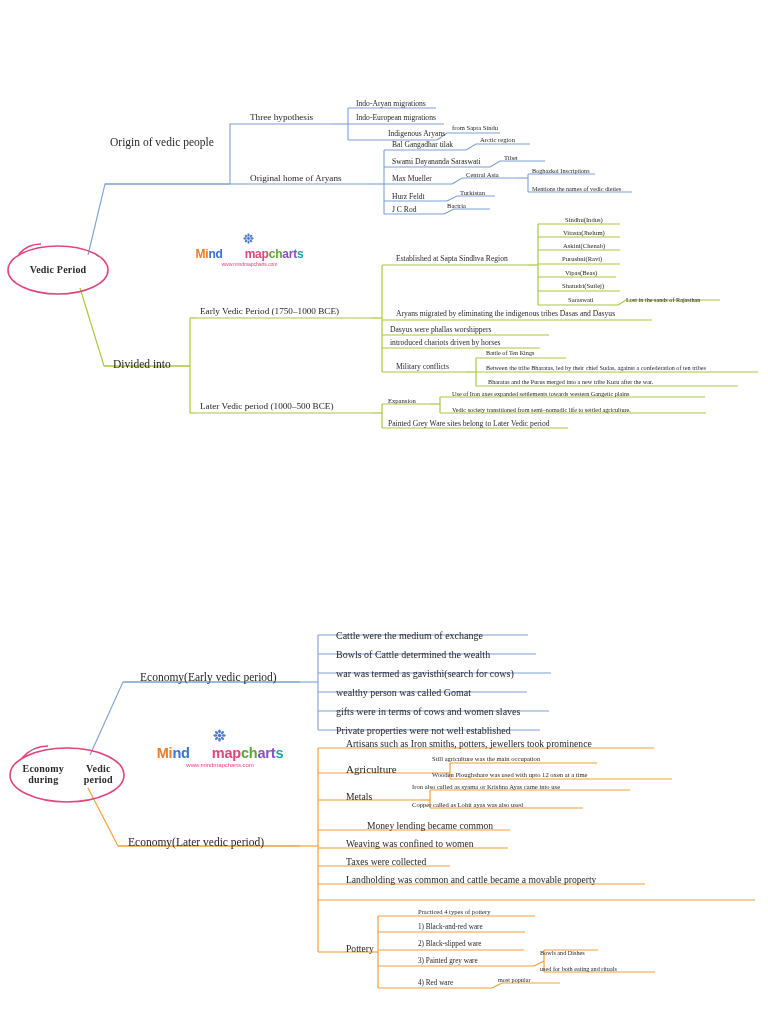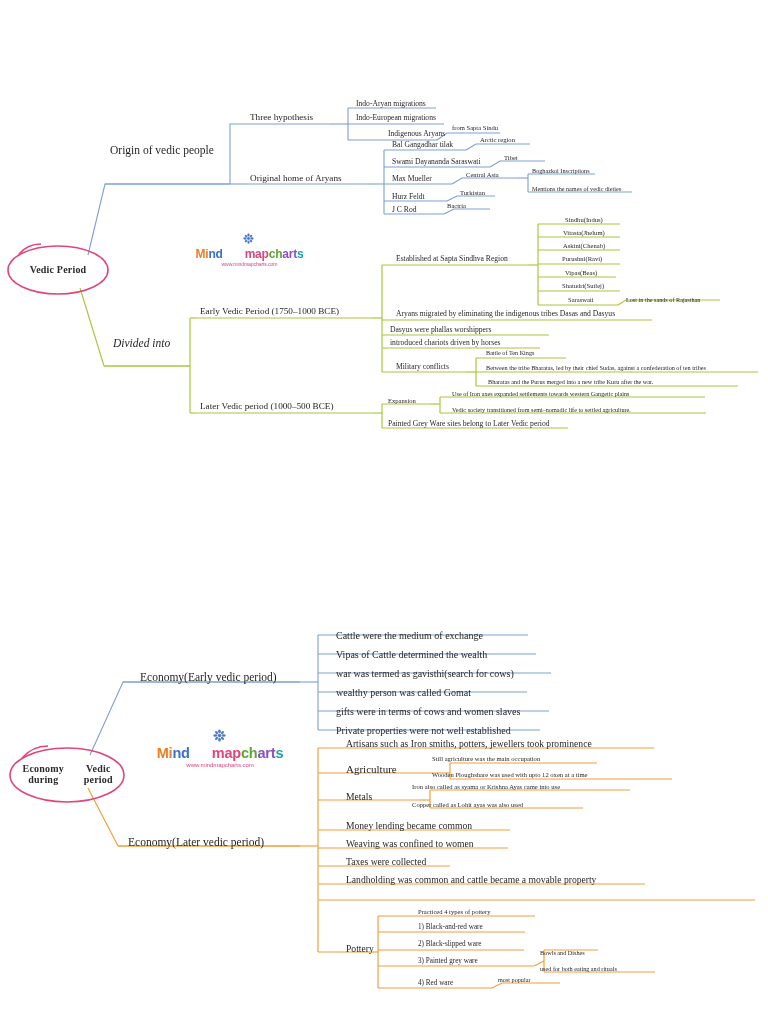--- a/index.html
+++ b/index.html
@@ -213,21 +213,21 @@
             <ellipse cx="17.4" cy="17.4" rx="3.4" ry="2.2" transform="rotate(45 17.4 17.4)"></ellipse>
             <ellipse cx="17.4" cy="6.6" rx="3.4" ry="2.2" transform="rotate(-45 17.4 6.6)"></ellipse>
             <ellipse cx="6.6" cy="17.4" rx="3.4" ry="2.2" transform="rotate(-45 6.6 17.4)"></ellipse>
           </g>
         </svg>
       </span><span class="c-or">Mi</span><span class="c-bl">nd</span><span class="c-pk">map</span><span class="c-gr">ch</span><span class="c-pu">art</span><span class="c-te">s</span>
     </div>
     <div class="url">www.mindmapcharts.com</div>
   </div>
 
-  <div class="node n-l1" style="left:110px;top:144px;text-align:center;">Origin of vedic people</div>
+  <div class="node n-l1" style="left:110px;top:136px;text-align:center;">Origin of vedic people</div>
 
   <div class="node n-l2" style="left:250px;top:113px;">Three hypothesis</div>
   <div class="node n-l3" style="left:356px;top:100px;">Indo-Aryan migrations</div>
   <div class="node n-l3" style="left:356px;top:114px;">Indo-European migrations</div>
   <div class="node n-l3" style="left:356px;top:130px;padding-left:32px;">Indigenous Aryans</div>
   <div class="node n-l4" style="left:452px;top:125px;">from Sapta Sindu</div>
 
   <div class="node n-l2" style="left:250px;top:174px;">Original home of Aryans</div>
 
   <div class="node n-l3" style="left:392px;top:141px;">Bal Gangadhar tilak</div>
@@ -240,21 +240,21 @@
   <div class="node n-l4" style="left:466px;top:172px;">Central Asia</div>
   <div class="node n-l5" style="left:532px;top:168px;">Boghazkoi Inscriptions</div>
   <div class="node n-l5" style="left:532px;top:186px;">Mentions the names of vedic dieties</div>
 
   <div class="node n-l3" style="left:392px;top:193px;">Hurz Feldt</div>
   <div class="node n-l4" style="left:460px;top:190px;">Turkistan</div>
 
   <div class="node n-l3" style="left:392px;top:206px;">J C Rod</div>
   <div class="node n-l4" style="left:447px;top:203px;">Bactria</div>
 
-  <div class="node n-l1" style="left:113px;top:337px;font-style:italic;">Divided into</div>
+  <div class="node n-l1" style="left:113px;top:358px;">Divided into</div>
 
   <div class="node n-l2" style="left:200px;top:307px;">Early Vedic Period (1750–1000 BCE)</div>
 
   <div class="node n-l3" style="left:396px;top:255px;">Established at Sapta Sindhva Region</div>
   <div class="node n-l4" style="left:565px;top:217px;">Sindhu(Indus)</div>
   <div class="node n-l4" style="left:563px;top:230px;">Vitasta(Jhelum)</div>
   <div class="node n-l4" style="left:563px;top:243px;">Askini(Chenab)</div>
   <div class="node n-l4" style="left:562px;top:256px;">Purushni(Ravi)</div>
   <div class="node n-l4" style="left:565px;top:270px;">Vipas(Beas)</div>
   <div class="node n-l4" style="left:562px;top:283px;">Shatudri(Sutlej)</div>
@@ -300,39 +300,39 @@
             <ellipse cx="6.6" cy="17.4" rx="3.4" ry="2.2" transform="rotate(-45 6.6 17.4)"></ellipse>
           </g>
         </svg>
       </span><span class="c-or">Mi</span><span class="c-bl">nd</span><span class="c-pk">map</span><span class="c-gr">ch</span><span class="c-pu">art</span><span class="c-te">s</span>
     </div>
     <div class="url">www.mindmapcharts.com</div>
   </div>
 
   <div class="node n-l1" style="left:140px;top:671px;">Economy(Early vedic period)</div>
   <div class="node n-l1" style="left:336px;top:631px;font-size:10px;">Cattle were the medium of exchange</div>
-  <div class="node n-l1" style="left:336px;top:650px;font-size:10px;">Vipas of Cattle determined the wealth</div>
+  <div class="node n-l1" style="left:336px;top:650px;font-size:10px;">Bowls of Cattle determined the wealth</div>
   <div class="node n-l1" style="left:336px;top:669px;font-size:10px;">war was termed as gavisthi(search for cows)</div>
   <div class="node n-l1" style="left:336px;top:688px;font-size:10px;">wealthy person was called Gomat</div>
   <div class="node n-l1" style="left:336px;top:707px;font-size:10px;">gifts were in terms of cows and women slaves</div>
   <div class="node n-l1" style="left:336px;top:726px;font-size:10px;">Private properties were not well established</div>
 
   <div class="node n-l1" style="left:128px;top:836px;">Economy(Later vedic period)</div>
 
   <div class="node n-l1" style="left:346px;top:739px;font-size:9.6px;">Artisans such as Iron smiths, potters, jewellers took prominence</div>
 
   <div class="node n-l1" style="left:346px;top:764px;font-size:11px;">Agriculture</div>
   <div class="node n-l4" style="left:432px;top:756px;">Still agriculture was the main occupation</div>
   <div class="node n-l4" style="left:432px;top:772px;">Wooden Ploughshare was used with upto 12 oxen at a time</div>
 
   <div class="node n-l1" style="left:346px;top:792px;font-size:9.6px;">Metals</div>
   <div class="node n-l4" style="left:412px;top:784px;">Iron also called as syama or Krishna Ayas came into use</div>
   <div class="node n-l4" style="left:412px;top:802px;">Copper called as Lohit ayas was also used</div>
 
-  <div class="node n-l1" style="left:346px;top:821px;font-size:9.6px;">Money lending became common</div>
+  <div class="node n-l1" style="left:367px;top:821px;font-size:9.6px;">Money lending became common</div>
   <div class="node n-l1" style="left:346px;top:839px;font-size:9.6px;">Weaving was confined to women</div>
   <div class="node n-l1" style="left:346px;top:857px;font-size:9.6px;">Taxes were collected</div>
   <div class="node n-l1" style="left:346px;top:875px;font-size:9.6px;">Landholding was common and cattle became a movable property</div>
 
   <div class="node n-l1" style="left:346px;top:944px;font-size:9.6px;">Pottery</div>
   <div class="node n-l4" style="left:418px;top:909px;">Practiced 4 types of pottery</div>
   <div class="node n-l4" style="left:418px;top:924px;font-size:7.2px;">1) Black-and-red ware</div>
   <div class="node n-l4" style="left:418px;top:941px;font-size:7.2px;">2) Black-slipped ware</div>
   <div class="node n-l4" style="left:418px;top:958px;font-size:7.2px;">3) Painted grey ware</div>
   <div class="node n-l5" style="left:540px;top:950px;">Bowls and Dishes</div>

